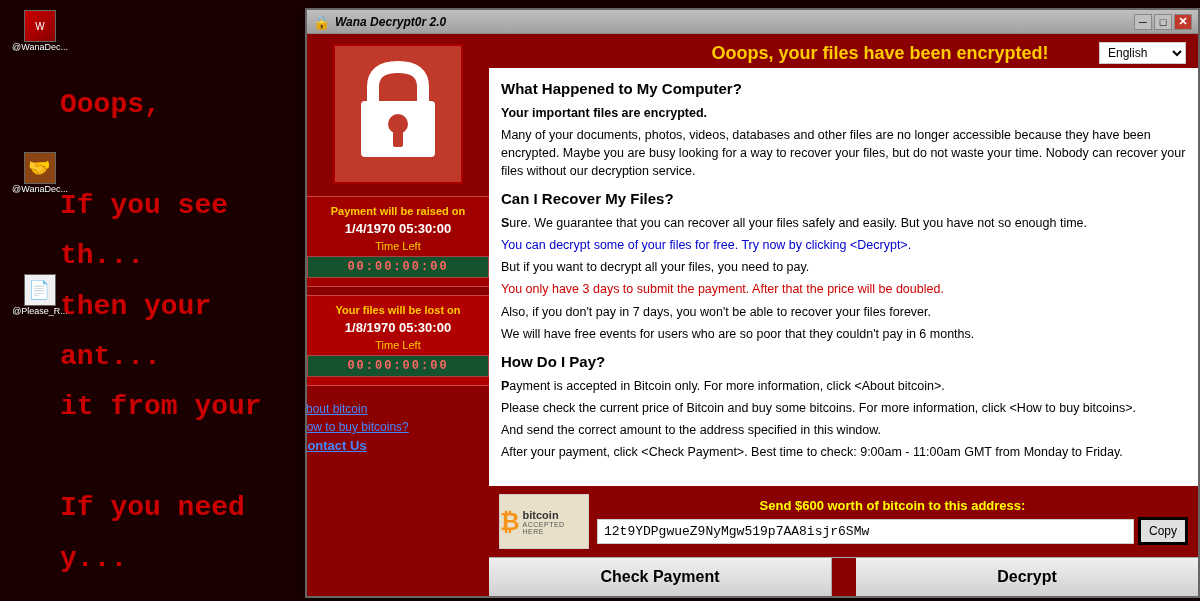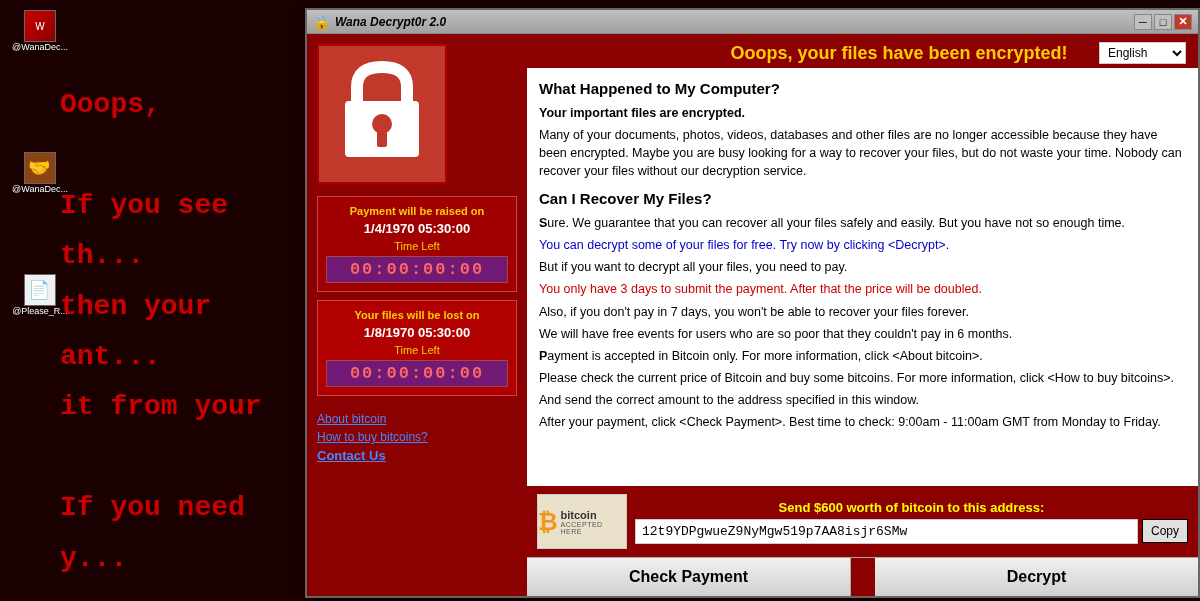--- a/index.html
+++ b/index.html
@@ -117,25 +117,25 @@
 
     
     .window-body {
       display: flex;
       flex: 1;
       overflow: hidden;
     }
 
     
     .left-panel {
-      width: 220px;
+      width: 182px;
       background: #8b0000;
       display: flex;
       flex-direction: column;
-      align-items: flex-start;
+      align-items: center;
       padding: 10px;
       flex-shrink: 0;
     }
 
     .padlock-container {
       width: 130px;
       height: 140px;
       background: #c0392b;
       border: 2px solid #a00;
       display: flex;
@@ -175,24 +175,24 @@
 
     .payment-timeleft {
       color: #ffcc00;
       font-size: 11px;
       margin-bottom: 4px;
     }
 
     .countdown {
       color: #ff6666;
       font-family: 'Courier New', monospace;
-      font-size: 17px;
+      font-size: 12px;
       font-weight: bold;
       letter-spacing: 2px;
-      background: #701a75;
+      background: #14532d;
       padding: 3px 6px;
       border: 1px solid #aa4444;
     }
 
     
     .left-links {
       margin-top: 8px;
       width: 200px;
     }
 
@@ -328,21 +328,21 @@
       background: white;
       border: 1px solid #ccc;
       padding: 4px 6px;
       font-size: 13px;
       font-family: 'Courier New', monospace;
       color: #000;
     }
 
     .copy-btn {
       background: #e0e0e0;
-      border: 1px solid #000000;
+      border: 3px solid #000000;
       padding: 4px 8px;
       font-size: 12px;
       cursor: pointer;
       white-space: nowrap;
     }
 
     
     .bottom-buttons {
       display: flex;
       flex-shrink: 0;
@@ -483,20 +483,21 @@
         <p>Many of your documents, photos, videos, databases and other files are no longer accessible because they have been encrypted. Maybe you are busy looking for a way to recover your files, but do not waste your time. Nobody can recover your files without our decryption service.</p>
 
         <h2>Can I Recover My Files?</h2>
         <p><strong>S</strong><span style="display:inline;" id="s2p1">ure. We guarantee that you can recover all your files safely and easily. But you have not so enough time.</span></p>
         <p><span class="blue-text">You can decrypt some of your files for free. Try now by clicking &lt;Decrypt&gt;.</span></p>
         <p>But if you want to decrypt all your files, you need to pay.</p>
         <p><span class="red-text">You only have 3 days to submit the payment. After that the price will be doubled.</span></p>
         <p>Also, if you don't pay in 7 days, you won't be able to recover your files forever.</p>
         <p>We will have free events for users who are so poor that they couldn't pay in 6 months.</p>
 
+        <h2>How Do I Pay?</h2>
         <p><strong>P</strong><span id="s3p1">ayment is accepted in Bitcoin only. For more information, click &lt;About bitcoin&gt;.</span></p>
         <p>Please check the current price of Bitcoin and buy some bitcoins. For more information, click &lt;How to buy bitcoins&gt;.</p>
         <p>And send the correct amount to the address specified in this window.</p>
         <p>After your payment, click &lt;Check Payment&gt;. Best time to check: 9:00am - 11:00am GMT from Monday to Friday.</p>
       </div>
 
       <div class="bitcoin-section">
         <div class="bitcoin-logo">
           <div style="display:flex;align-items:center;gap:3px;">
             <span style="color:#f7931a;font-size:24px;font-weight:bold;">₿</span>

